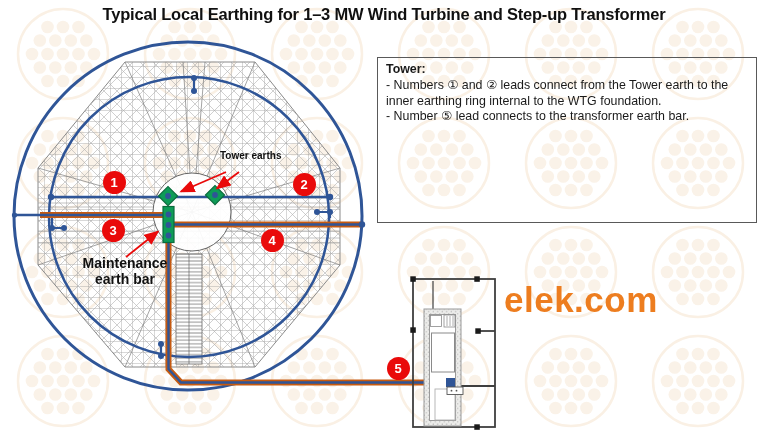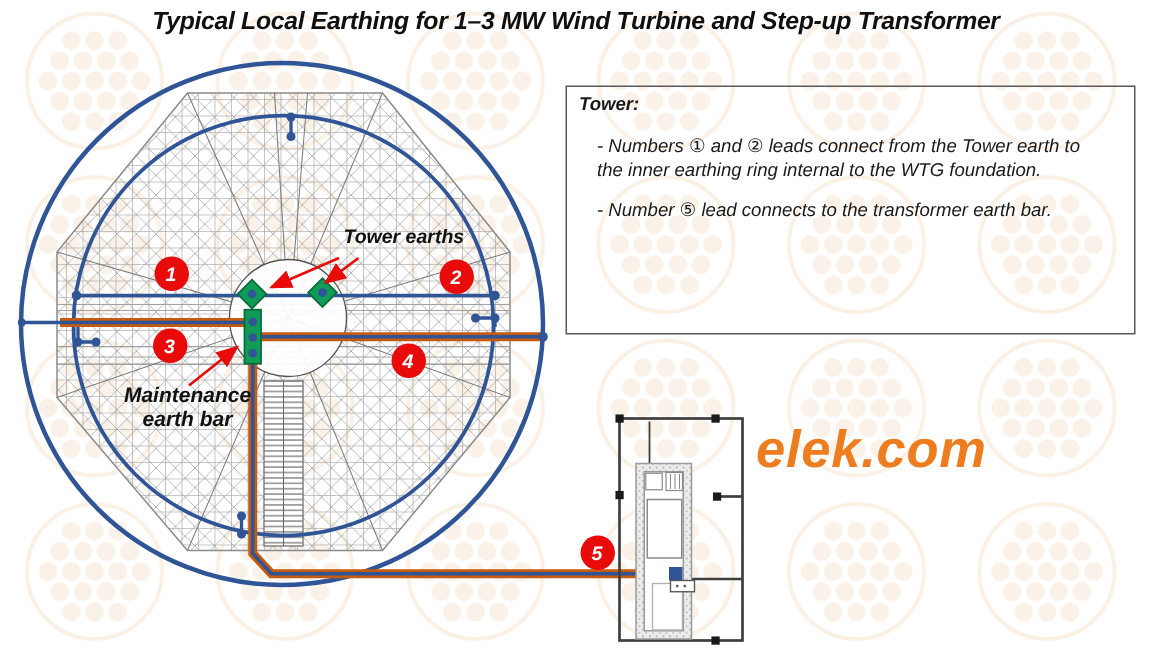--- a/index.html
+++ b/index.html
@@ -5,34 +5,34 @@
   :root{
     --ring_blue:#2F5597;
     --duct_orange:#C55A11;
     --marker_red:#E90A0A;
     --earth_green:#0E9C57;
     --earth_green_dark:#0A6B3C;
     --logo_orange:#ED7D1F;
   }
   *{box-sizing:border-box;margin:0;padding:0;}
   body{font-family:"Liberation Sans","DejaVu Sans",sans-serif;background:#fff;}
-  .page{position:relative;width:768px;height:435px;background:#fff;overflow:hidden;font-style:italic;}
+  .page{position:relative;width:768px;height:435px;background:#fff;overflow:hidden;}
   .layer{position:absolute;left:0;top:0;}
   .title{position:absolute;left:0;top:5px;width:768px;text-align:center;
          font-size:16.5px;font-weight:bold;color:#101010;letter-spacing:-0.2px;}
   .notes-box{position:absolute;left:377px;top:57px;width:380px;height:166px;
              border:1.6px solid #595959;padding:4px 9px 4px 8px;
              font-size:12.4px;line-height:1.275;color:#1a1a1a;background:transparent;}
   .notes-heading{font-weight:bold;}
-  .note-line{margin:12px;}
+  .note-line{margin:0;}
   .marker{position:absolute;width:23px;height:23px;border-radius:50%;
           background:var(--marker_red);color:#fff;font-weight:bold;font-size:13px;
           display:flex;align-items:center;justify-content:center;}
   .diagram-label{position:absolute;font-weight:bold;color:#111;}
-  .label-tower{left:229px;top:150px;font-size:13px;white-space:nowrap;}
+  .label-tower{left:210px;top:150px;font-size:10px;white-space:nowrap;padding-left:10px;}
   .label-maintenance{left:73px;top:255px;font-size:14px;width:104px;line-height:1.16;text-align:center;}
   .logo{position:absolute;left:504px;top:280px;font-size:35px;font-weight:bold;
         color:var(--logo_orange);letter-spacing:0.5px;}
   
   .blue{stroke:var(--ring_blue);}
   .blue-fill{fill:var(--ring_blue);}
   .orange{stroke:var(--duct_orange);}
   .red-line{stroke:var(--marker_red);}
   .green-fill{fill:var(--earth_green);stroke:var(--earth_green_dark);}
 </style>

